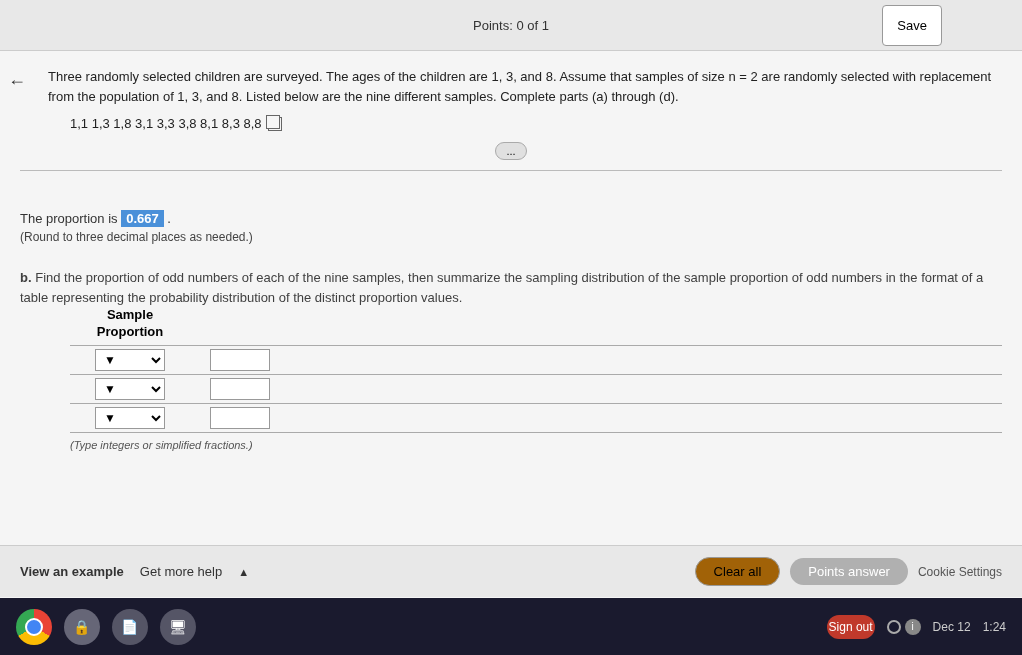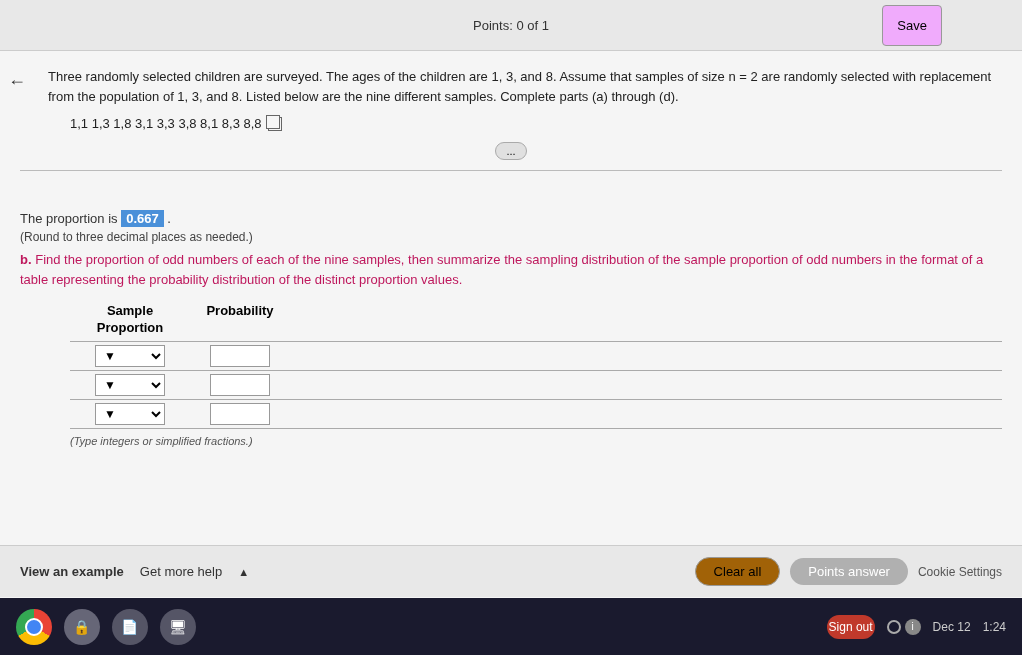--- a/index.html
+++ b/index.html
@@ -22,21 +22,21 @@
       border-bottom: 1px solid #ccc;
       position: relative;
     }
     .top-bar-title {
       font-size: 13px;
       color: #333;
     }
     .save-btn {
       position: absolute;
       right: 80px;
-      background: #f0abfc;
+      background: #ffffff;
       border: 1px solid #999;
       border-radius: 4px;
       padding: 12px 14px;
       font-size: 13px;
       cursor: pointer;
     }
 
     
     .main-content {
       background: #f5f5f5;
@@ -127,28 +127,27 @@
       background: #4a90d9;
       color: white;
       padding: 1px 5px;
       font-size: 13px;
       font-weight: bold;
     }
 
     .round-note {
       font-size: 12px;
       color: #444;
-      margin-bottom: 6px;
+      margin-bottom: 24px;
     }
 
     .part-b-text {
       font-size: 13px;
-      color: #be185d;
+      color: #404040;
       line-height: 1.5;
-      margin-bottom: 14px;
     }
 
     .part-b-text strong {
       font-weight: bold;
     }
 
     
     .prob-table {
       margin-left: 50px;
       margin-bottom: 6px;
@@ -417,21 +416,20 @@
     <span>Find the proportion of odd numbers of each of the nine samples, then summarize the sampling distribution of the sample proportion of odd numbers in the format of a table representing the probability distribution of the distinct proportion values.</span>
   </p>
 
   <div class="prob-table">
 
     <div class="table-headers">
       <div class="col-sample">
         <span>Sample</span><br>
         <span>Proportion</span>
       </div>
-      <div class="col-probability">Probability</div>
     </div>
 
     <div class="table-row-item">
       <div class="dropdown-cell">
         <select class="dropdown-select">
           <option value="">▼</option>
           <option value="0">0</option>
           <option value="0.5">1/2</option>
           <option value="1">1</option>
         </select>

